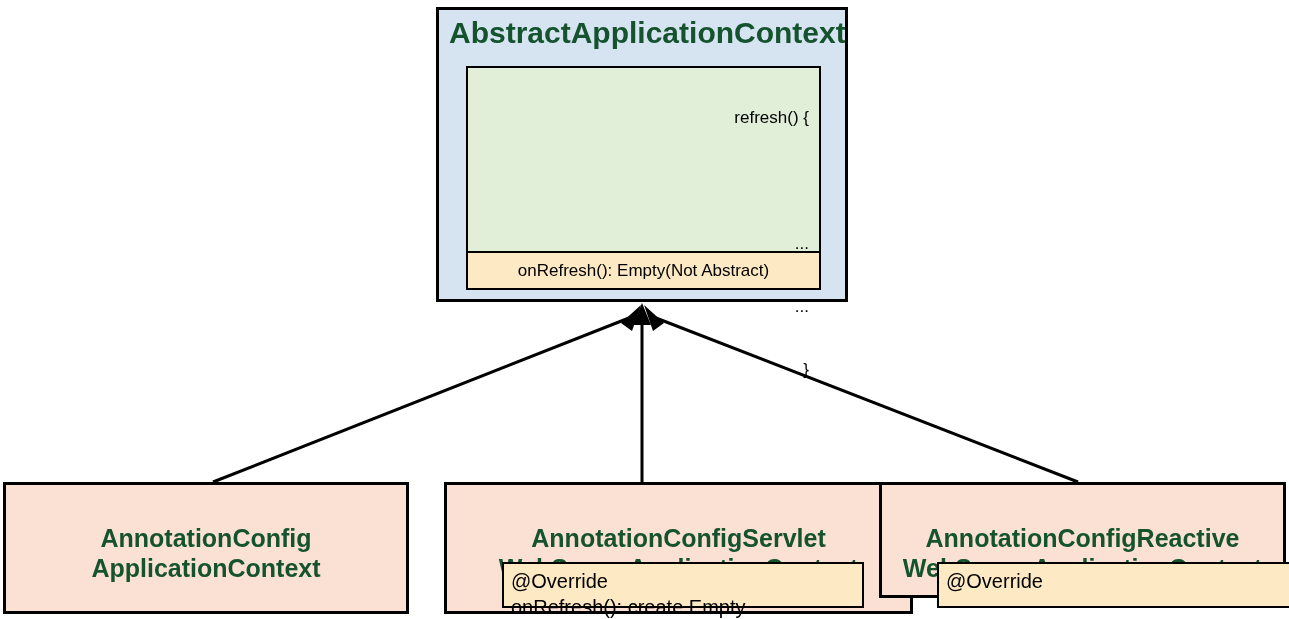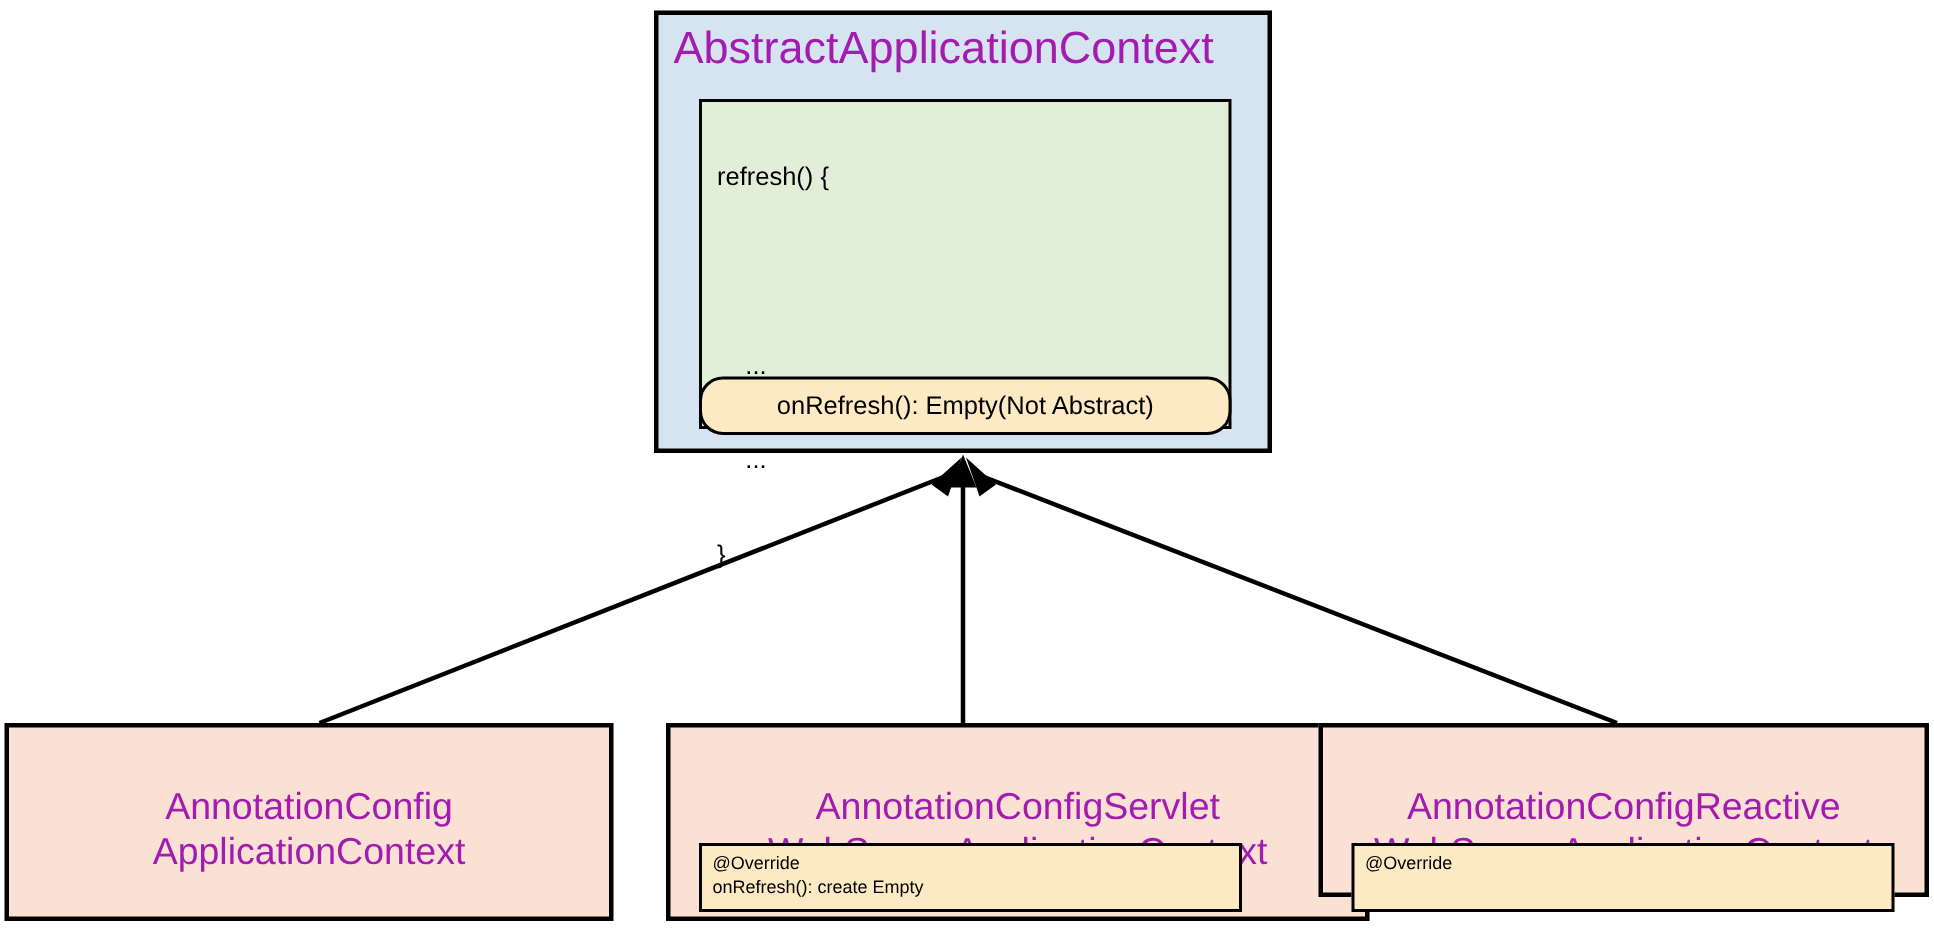--- a/index.html
+++ b/index.html
@@ -39,23 +39,24 @@
   }
   .class-box.parent {
     background: #d6e4f2;
   }
   .class-box.child {
     background: #fae1d4;
   }
 
   .class-title {
     text-align: center;
-    color: #a21caf;
+    color: #14532d;
     line-height: 1.18;
     white-space: pre-line;
+    font-weight: bold;
   }
   .parent .class-title {
     font-size: 30px;
     padding: 5px 10px 4px 10px;
     text-align: left;
   }
   .child .class-title {
     font-size: 25px;
     padding: 6px 8px 2px 8px;
     margin-top: 33px;
@@ -84,24 +85,25 @@
     background: #fde9c4;
     color: #000000;
     z-index: 3;
   }
   .note-panel.centered {
     font-size: 17px;
     text-align: center;
     line-height: 36px;
   }
   .note-panel.stacked {
-    font-size: 12px;
+    font-size: 20px;
     text-align: left;
     padding: 4px 7px;
     line-height: 1.30;
+    margin-left: 36px;
   }
   .note-line { display: block; white-space: pre; }
 </style>
 </head>
 <body>
 
 <div id="diagram">
 
   <svg id="connectors" viewBox="0 0 1289 619" width="1289" height="619" xmlns="http://www.w3.org/2000/svg">
 
@@ -118,29 +120,29 @@
     <g>
       <line x1="1078" y1="482" x2="656" y2="318" stroke="#000000" stroke-width="3"></line>
       <polygon points="644,305 653,331 664,323" fill="#000000"></polygon>
     </g>
   </svg>
 
   <div class="class-box parent" style="left:436px; top:7px; width:412px; height:295px;">
 
     <div class="class-title">AbstractApplicationContext</div>
 
-    <div class="code-panel" style="left:27px; top:56px; width:355px; height:220px;">
+    <div class="code-panel" style="left:27px; top:56px; width:355px; height:220px;text-align:right;">
       <span class="code-line">refresh() {</span>
       <span class="code-line"></span>
       <span class="code-line">    ...</span>
       <span class="code-line">    ...</span>
       <span class="code-line">}</span>
     </div>
 
-    <div class="note-panel centered" style="left:27px; top:241px; width:355px; height:39px;border-radius:16px;">onRefresh(): Empty(Not Abstract)</div>
+    <div class="note-panel centered" style="left:27px; top:241px; width:355px; height:39px;">onRefresh(): Empty(Not Abstract)</div>
   </div>
 
   <div class="class-box child" style="left:3px; top:482px; width:406px; height:132px;">
     <div class="class-title">AnnotationConfig
 ApplicationContext</div>
   </div>
 
   <div class="class-box child" style="left:444px; top:482px; width:469px; height:132px;">
     <div class="class-title">AnnotationConfigServlet
 WebServerApplicationContext</div>

